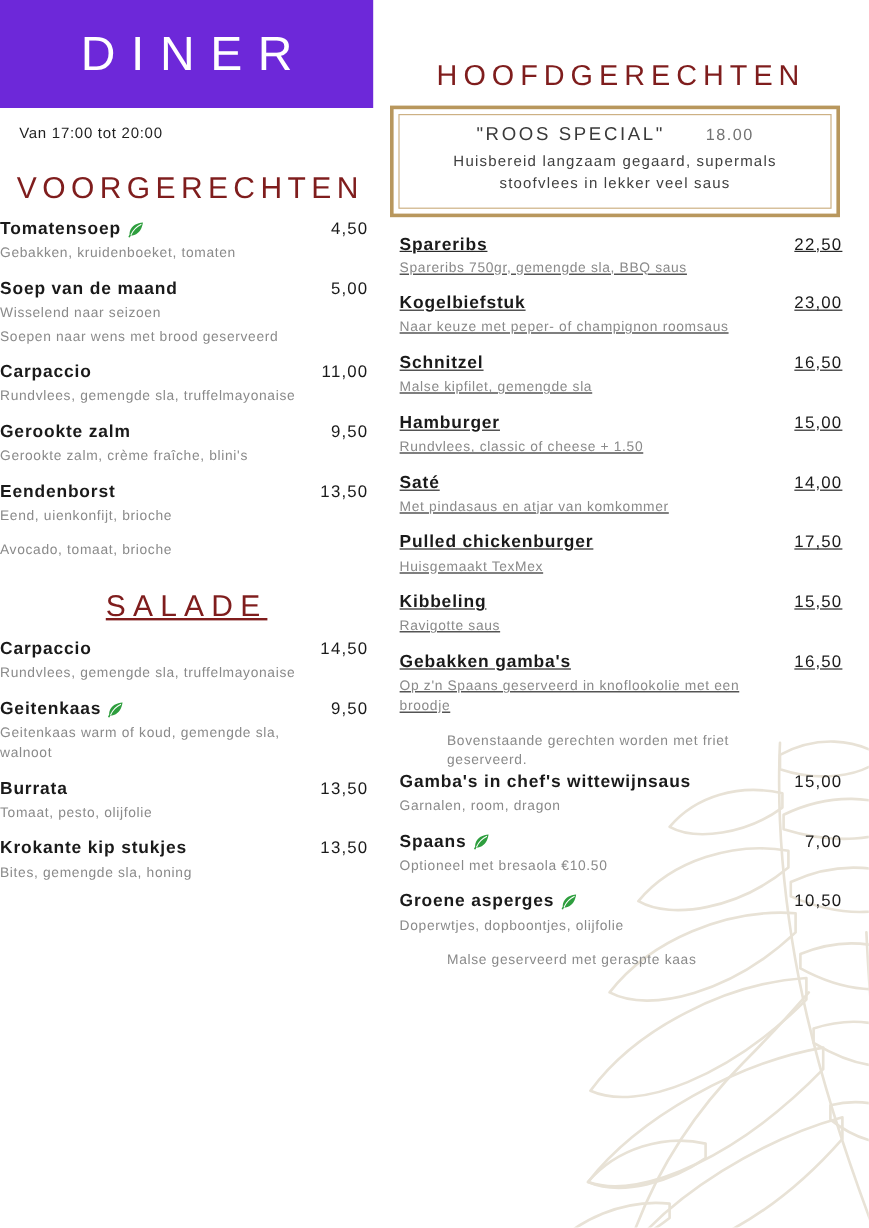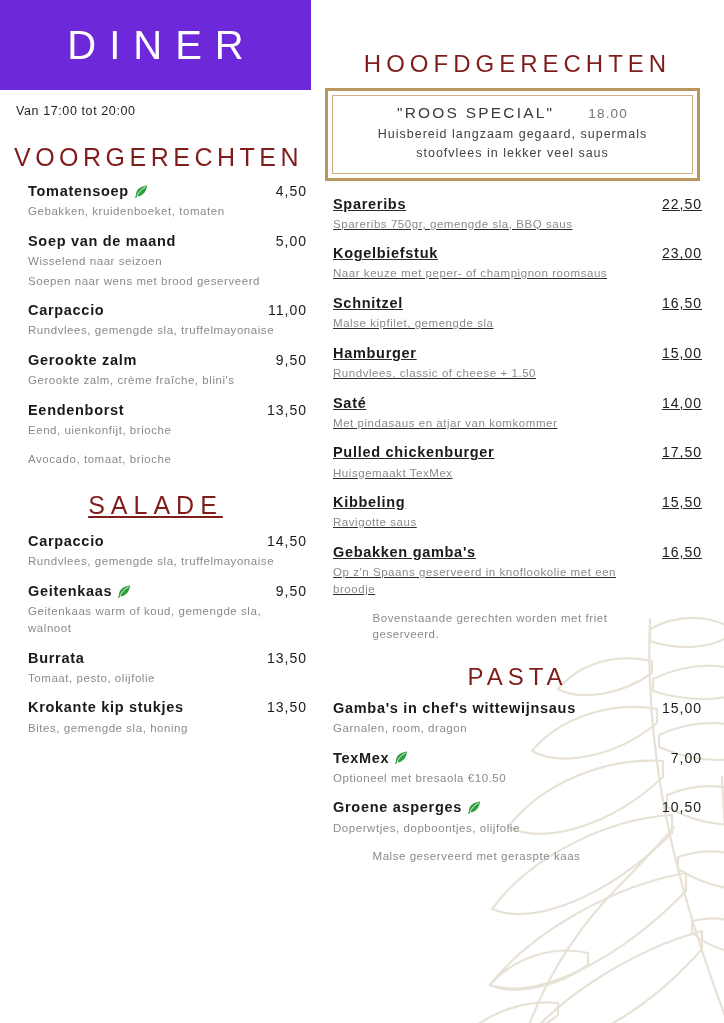--- a/index.html
+++ b/index.html
@@ -94,21 +94,21 @@
   }
   .sh-pasta {
     margin: 22px 0 10px 0;
     text-align: center;
     font-size: 24px;
     letter-spacing: 5px;
   }
 
   
   .items { margin: 0; padding: 0; list-style: none; }
-  .items.left  { padding-left: 28px; padding-right: 4px; }
+  .items.left  { padding-right: 4px; }
   .items.right { padding-left: 8px;  padding-right: 8px; }
 
   .item { margin-bottom: 12px; }
   .item-head {
     display: flex;
     align-items: baseline;
     justify-content: space-between;
     gap: 8px;
   }
   .item-name {
@@ -443,37 +443,36 @@
             <span class="item-name">Gebakken gamba's</span>
           </span>
           <span class="item-price">16,50</span>
         </div>
         <div class="item-desc">Op z'n Spaans geserveerd in knoflookolie met een broodje</div>
       </li>
     </ul>
 
     <div class="note-center">Bovenstaande gerechten worden met friet geserveerd.</div>
 
-    <div class="section-heading sh-pasta">PASTA</div>
 
     <ul class="items right">
       <li class="item">
         <div class="item-head">
           <span class="item-name-wrap">
             <span class="item-name">Gamba's in chef's wittewijnsaus</span>
           </span>
           <span class="item-price">15,00</span>
         </div>
         <div class="item-desc">Garnalen, room, dragon</div>
       </li>
 
       <li class="item">
         <div class="item-head">
           <span class="item-name-wrap">
-            <span class="item-name">TexMex</span>
+            <span class="item-name">Spaans</span>
             <span class="leaf">
               <svg viewBox="0 0 16 16">
                   <path d="M14 1.5C9 2 4 4 2.4 9.2c-.3 1-.4 2-.3 2.9L1 14.3l1.3.6 1-2.1c.9.3 2 .3 3-.1C11 11 13.3 6.5 14 1.5z" fill="#2e9e3e"></path>
                   <path d="M3.3 12.6C5 8.6 8.3 5 12.6 3" stroke="#ffffff" stroke-width="0.9" fill="none"></path>
                 </svg>
             </span>
           </span>
           <span class="item-price">7,00</span>
         </div>
         <div class="note">Optioneel met bresaola €10.50</div>

